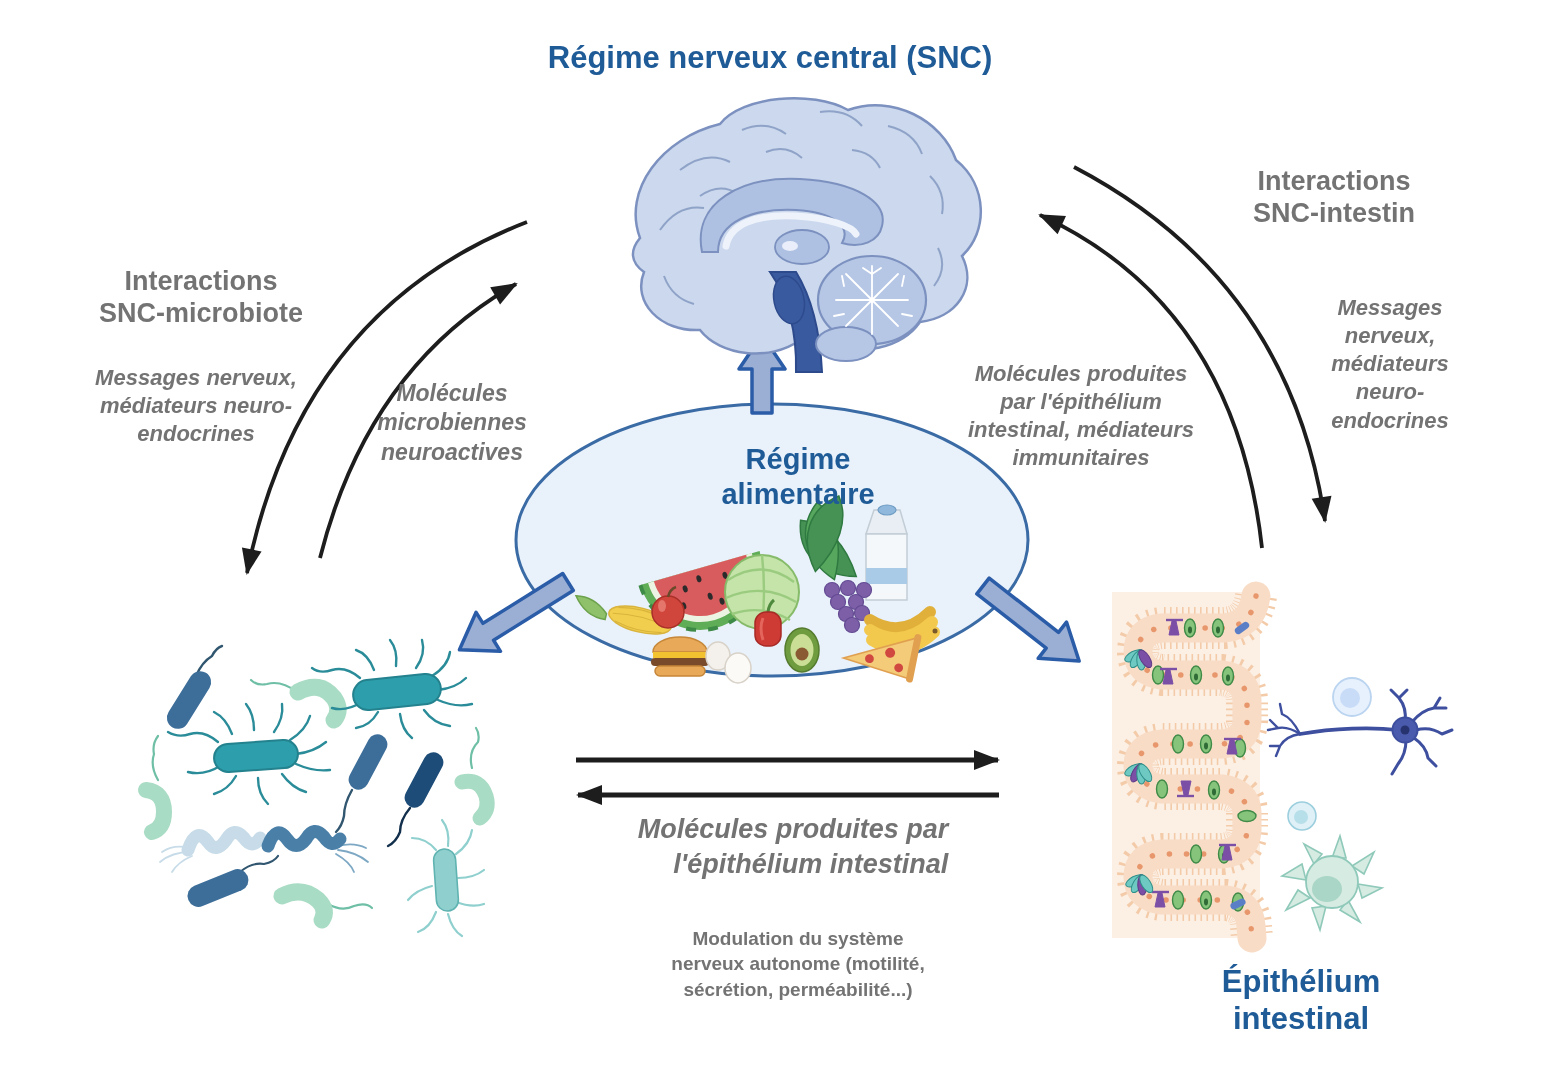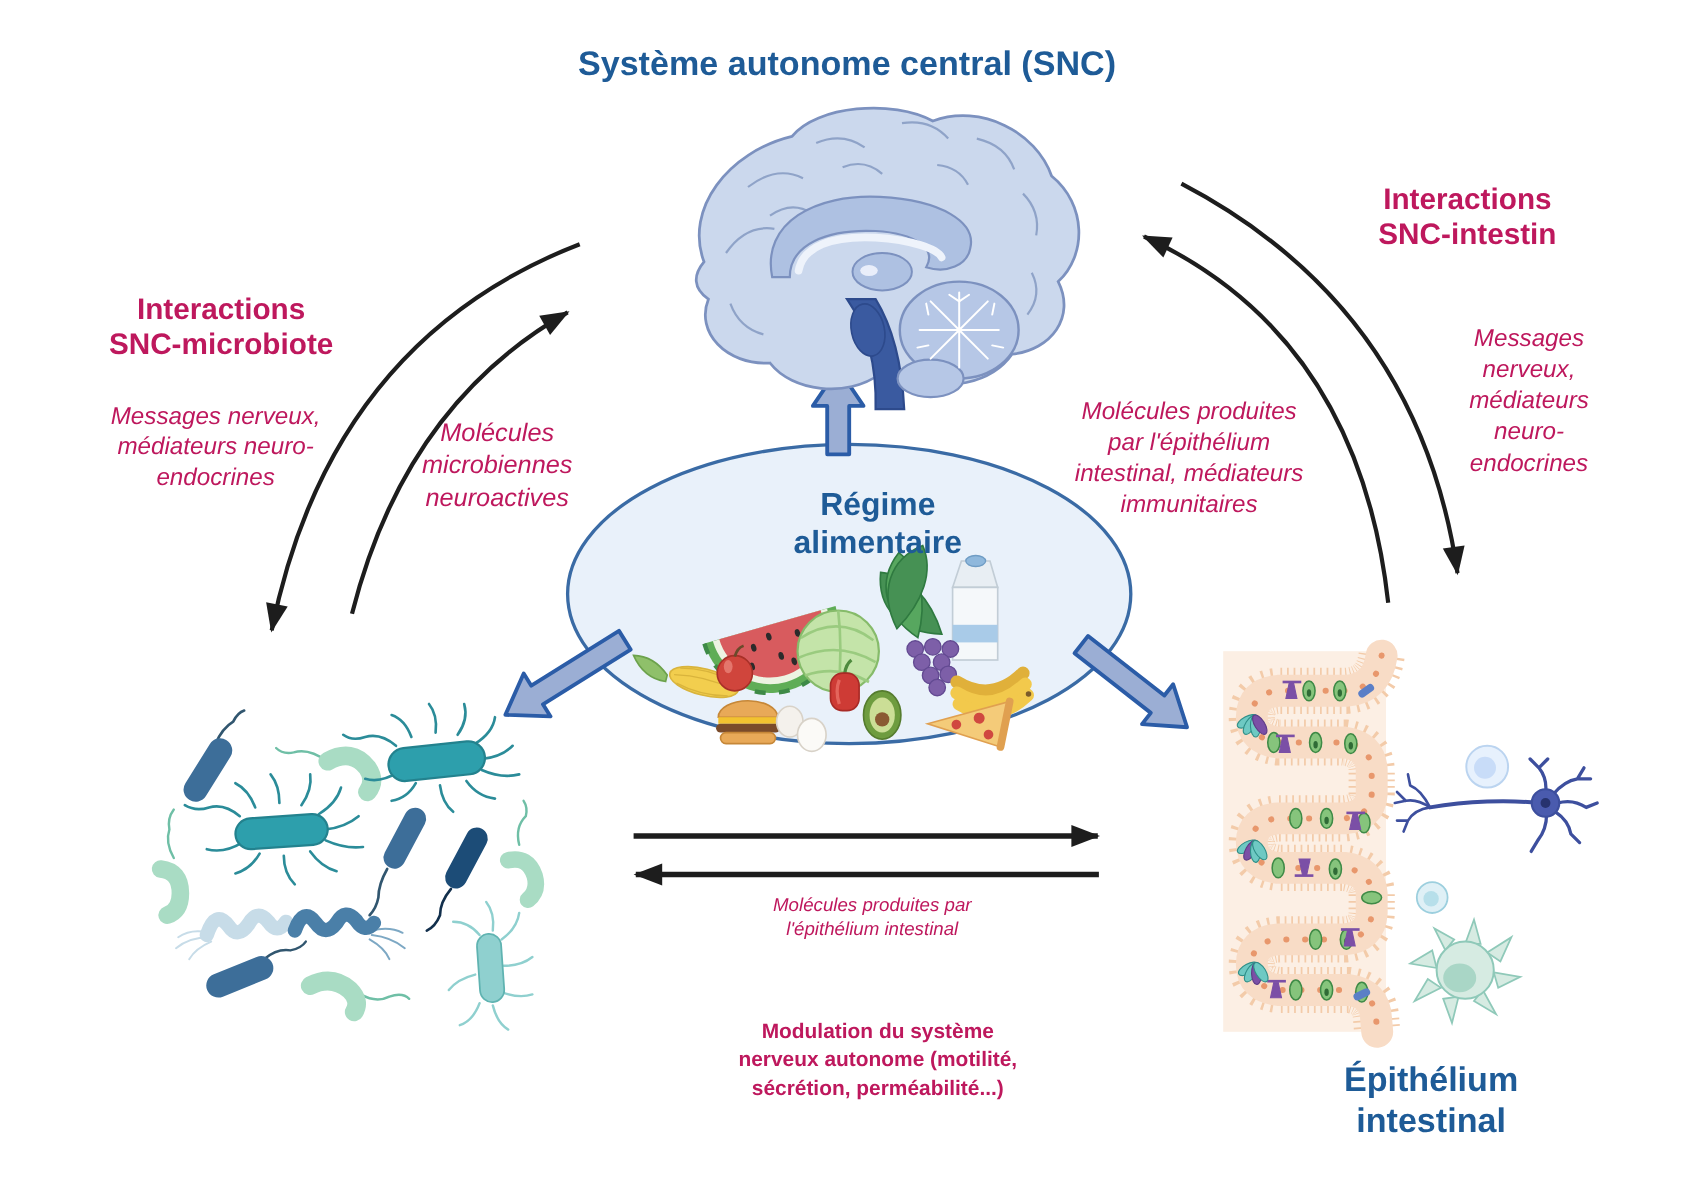--- a/index.html
+++ b/index.html
@@ -1,22 +1,22 @@
 <!DOCTYPE html>
 <html><head>
 <meta charset="utf-8">
 <style>
   html,body{margin:0;padding:0;background:#ffffff;}
   #canvas{position:relative;width:1542px;height:1079px;background:#ffffff;overflow:hidden;
           font-family:"Liberation Sans", sans-serif;}
   #art{position:absolute;left:0;top:0;}
   .lbl{position:absolute;transform:translateX(-50%);white-space:pre-line;text-align:center;
-       color:#be185d;line-height:1.28;}
+       color:#737373;line-height:1.28;}
   .bold{font-weight:700;line-height:1.18;}
-  .it{font-style:italic;}
+  .it{font-style:italic;font-weight:bold;}
   .blue{color:#1e5b97;}
 </style>
 </head>
 <body>
 
 <div id="canvas">
 
 <svg id="art" width="1542" height="1079" viewBox="0 0 1542 1079">
   <defs>
     <marker id="ah" markerUnits="userSpaceOnUse" markerWidth="32" markerHeight="26" refX="26" refY="12" orient="auto">
@@ -393,21 +393,21 @@
       <path d="M 1326 906 l -6 24 l -8 -22 Z"></path>
       <path d="M 1310 898 l -24 12 l 12 -20 Z"></path>
       <path d="M 1306 880 l -24 -4 l 20 -12 Z"></path>
       <path d="M 1314 864 l -10 -20 l 18 10 Z"></path>
     </g>
     <circle cx="1332" cy="882" r="26" fill="#d6ebe2" stroke="#8fc9b9" stroke-width="1.8"></circle>
     <ellipse cx="1327" cy="889" rx="15" ry="13" fill="#a9d6c6"></ellipse>
   </g>
 </svg>
 
-<div class="lbl bold blue" style="left:770px;top:40px;font-size:31px;">Système autonome central (SNC)</div>
+<div class="lbl bold blue" style="left:770px;top:40px;font-size:31px;">Régime nerveux central (SNC)</div>
 
 <div class="lbl bold" style="left:201px;top:266px;font-size:27px;">Interactions
 SNC-microbiote</div>
 <div class="lbl it" style="left:196px;top:364px;font-size:22px;">Messages nerveux,
 médiateurs neuro-
 endocrines</div>
 <div class="lbl it" style="left:452px;top:379px;font-size:23px;">Molécules
 microbiennes
 neuroactives</div>
 
@@ -416,21 +416,21 @@
 médiateurs neuro-
 endocrines</div>
 <div class="lbl it" style="left:1081px;top:348px;font-size:22px;margin-top:12px;">Molécules produites
 par l'épithélium
 intestinal, médiateurs
 immunitaires</div>
 
 <div class="lbl bold blue" style="left:770px;top:442px;font-size:29px;line-height:1.22;margin-left:28px;">Régime
 alimentaire</div>
 
-<div class="lbl it" style="left:793px;top:812px;font-size:17px;">Molécules produites par
+<div class="lbl it" style="left:793px;top:812px;font-size:27px;text-align:right;">Molécules produites par
 l'épithélium intestinal</div>
 
 <div class="lbl bold" style="left:798px;top:926px;font-size:19px;line-height:1.33;">Modulation du système
 nerveux autonome (motilité,
 sécrétion, perméabilité...)</div>
 
 <div class="lbl bold blue" style="left:1301px;top:964px;font-size:31px;">Épithélium intestinal</div>
 
 </div>
 

